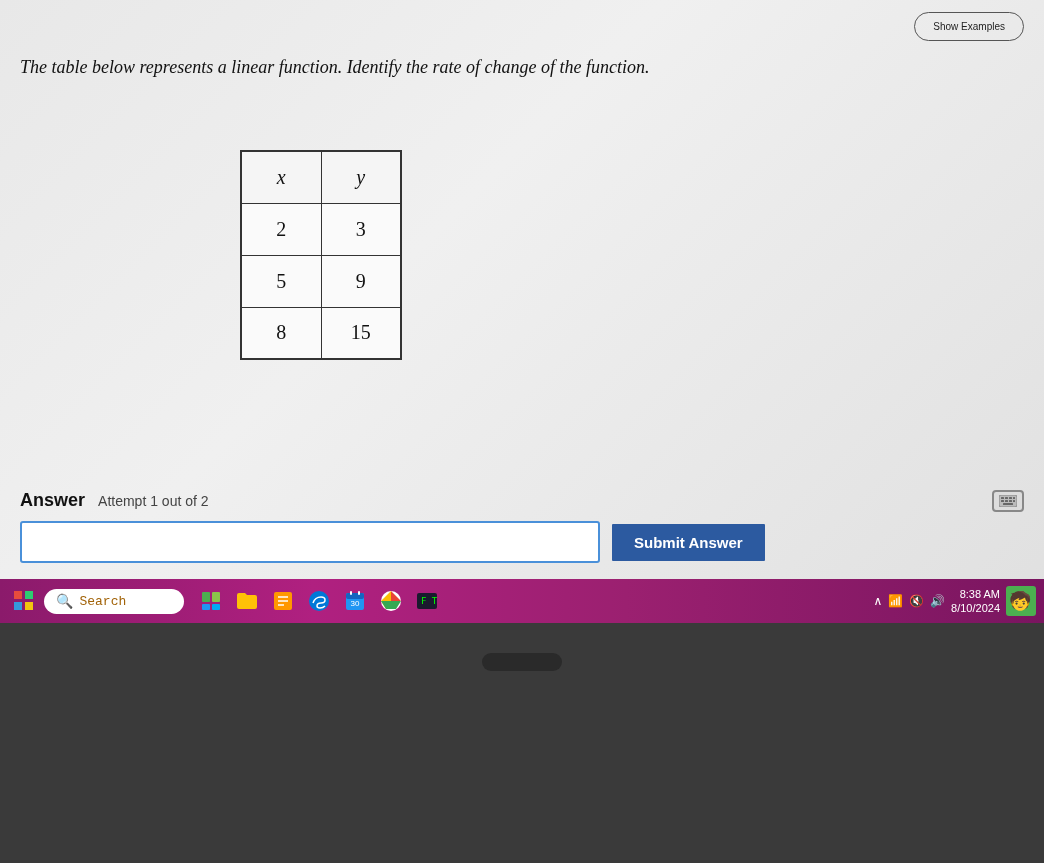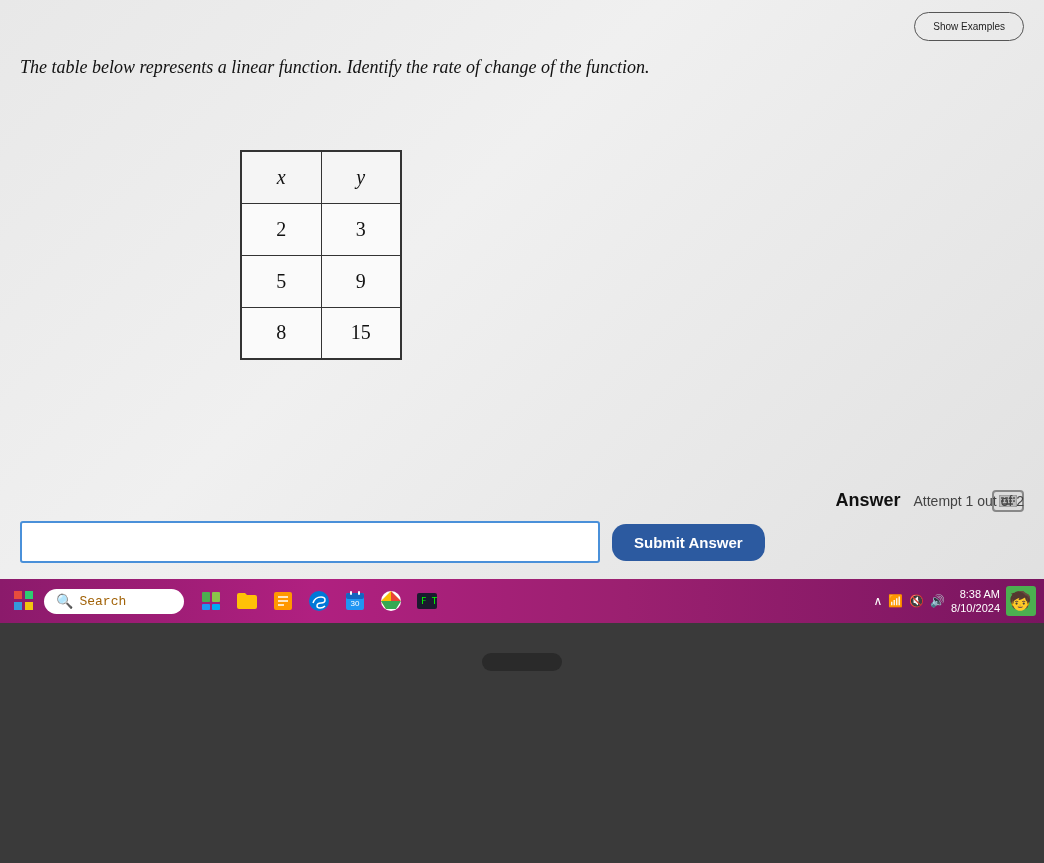--- a/index.html
+++ b/index.html
@@ -131,21 +131,20 @@
       left: 20px;
       right: 20px;
     }
 
     .answer-label {
       font-size: 18px;
       font-weight: bold;
       font-family: Arial, sans-serif;
       color: #111;
       margin-bottom: 10px;
-      text-align: right;
     }
 
     .attempt-text {
       font-size: 14px;
       font-weight: normal;
       font-family: Arial, sans-serif;
       color: #444;
       margin-left: 8px;
     }
 
@@ -165,21 +164,21 @@
       background: white;
       font-size: 16px;
       padding: 6px 10px;
       outline: none;
     }
 
     .submit-btn {
       background: #2c5aa0;
       color: white;
       border: none;
-      border-radius: 14px;
+      border-radius: 1px;
       padding: 10px 22px;
       font-size: 15px;
       font-family: Arial, sans-serif;
       cursor: pointer;
       font-weight: bold;
     }
 
     
     .keyboard-icon {
       position: absolute;

